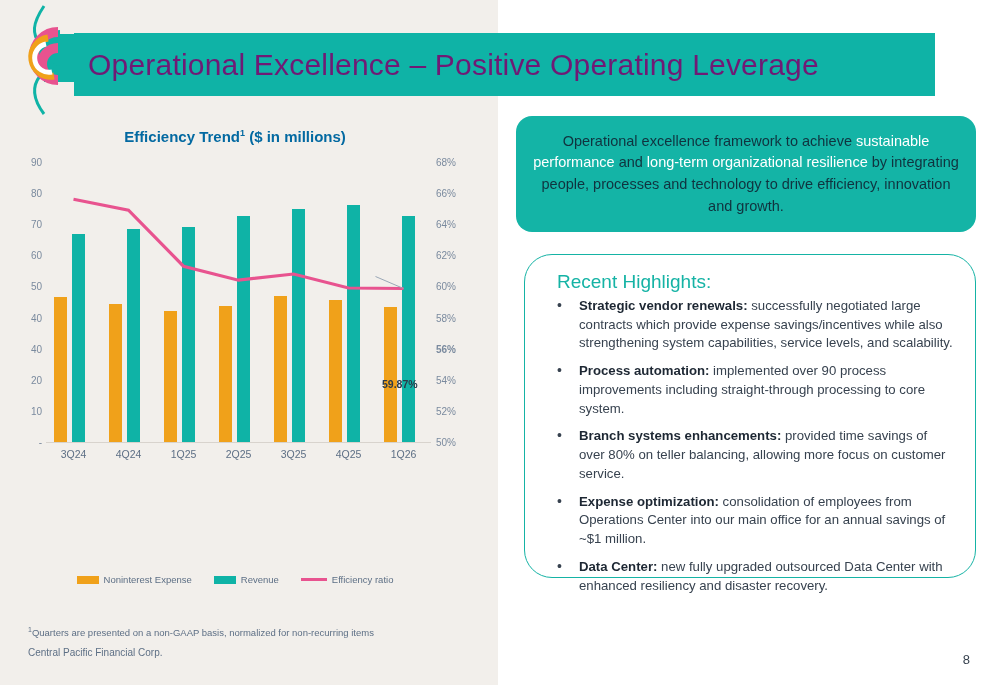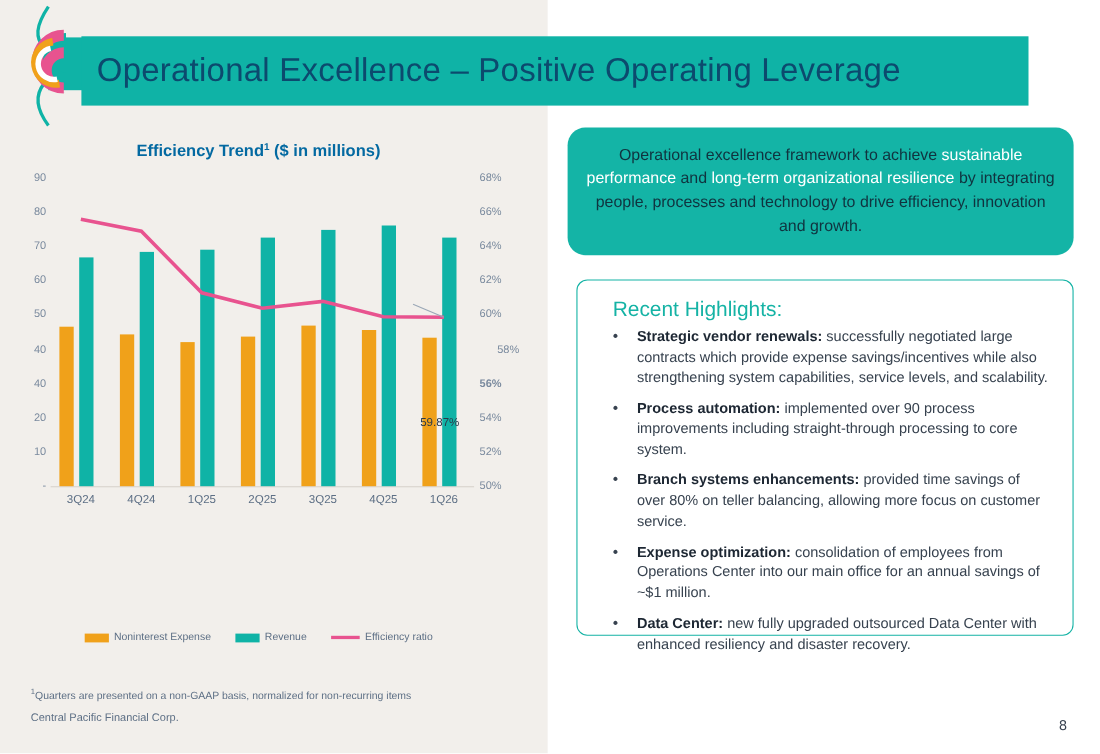--- a/index.html
+++ b/index.html
@@ -19,21 +19,21 @@
     position:absolute;left:498px;top:0;width:502px;height:685px;
     background:#ffffff;
   }
   
   #title-bar{
     position:absolute;left:74px;top:33px;width:861px;height:63px;
     background:#0fb3a6;
     display:flex;align-items:center;
   }
   #title-text{
-    color:#0c4a6e;font-size:30px;font-weight:400;
+    color:#701a75;font-size:30px;font-weight:400;
     padding-left:14px;letter-spacing:.2px;white-space:nowrap;
   }
   
   #logo{position:absolute;left:14px;top:4px;width:72px;height:112px;}
   
   #chart-area{position:absolute;left:0;top:122px;width:498px;height:350px;}
   #chart-title{
     position:absolute;left:0;top:6px;width:470px;text-align:center;
     font-size:15px;font-weight:bold;color:#0369a1;
   }
@@ -64,21 +64,21 @@
   }
   .bar.expense{background:#f0a11a;left:8px;}
   .bar.revenue{background:#0fb3a6;left:26px;}
   .xlabel{
     position:absolute;top:286px;width:54px;text-align:center;
     font-size:10.5px;color:#5d6f85;
   }
   #line-svg{position:absolute;left:46px;top:40px;width:385px;height:280px;}
   #ratio-label{
     position:absolute;left:382px;top:256px;
-    font-size:10.5px;font-weight:normal;color:#2b3a4a;
+    font-size:10.5px;font-weight:bold;color:#2b3a4a;
   }
   
   #legend{
     position:absolute;left:0;top:452px;width:470px;
     display:flex;justify-content:center;align-items:center;gap:22px;
   }
   .legend-item{display:flex;align-items:center;gap:5px;}
   .legend-swatch{width:22px;height:8px;}
   .legend-line{width:26px;height:3px;background:#e8538f;}
   .legend-text{font-size:9.5px;color:#5d6f85;}
@@ -94,21 +94,21 @@
     display:flex;align-items:center;justify-content:center;
     box-sizing:border-box;padding:8px 16px;
   }
   #callout-text{
     text-align:center;font-size:14.5px;line-height:1.5;color:#10333f;
   }
   #callout-text .hl{color:#ffffff;}
   
   #highlights{
     position:absolute;left:524px;top:254px;width:452px;height:324px;
-    border:1.6px solid #15b3a5;border-radius:10px;
+    border:1.6px solid #15b3a5;border-radius:28px;
     box-sizing:border-box;padding:16px 22px 4px 24px;
   }
   #highlights-title{
     font-size:19px;color:#15b3a5;margin:0 0 4px 8px;
   }
   ul#bullets{list-style:none;margin:0;padding:0;}
   ul#bullets li{
     position:relative;padding-left:30px;margin-bottom:9px;
     font-size:13.2px;line-height:1.42;color:#37424f;
   }
@@ -161,21 +161,21 @@
       <div class="tick" style="top: 217.778px;">20</div>
       <div class="tick" style="top: 248.889px;">10</div>
       <div class="tick" style="top: 280px;">-</div>
     </div>
   <div class="axis-right" id="axis-right">
       <div class="tick" style="top: 0px; text-align: right;">68%</div>
       <div class="tick" style="top: 31.1111px;">66%</div>
       <div class="tick" style="top: 62.2222px;">64%</div>
       <div class="tick" style="top: 93.3333px;">62%</div>
       <div class="tick" style="top: 124.444px;">60%</div>
-      <div class="tick" style="top: 155.556px; margin-left: 16px;">58%</div>
+      <div class="tick" style="top: 155.556px;">58%</div>
       <div class="tick" style="top: 186.667px; font-weight: bold;">56%</div>
       <div class="tick" style="top: 217.778px;">54%</div>
       <div class="tick" style="top: 248.889px;">52%</div>
       <div class="tick" style="top: 280px;">50%</div>
     </div>
   <div id="baseline"></div>
   <div id="plot">
       <div class="group" style="left: 0px; width: 55px;">
         <div class="bar expense" style="height: 145.289px;"></div>
         <div class="bar revenue" style="height: 207.822px;"></div>

